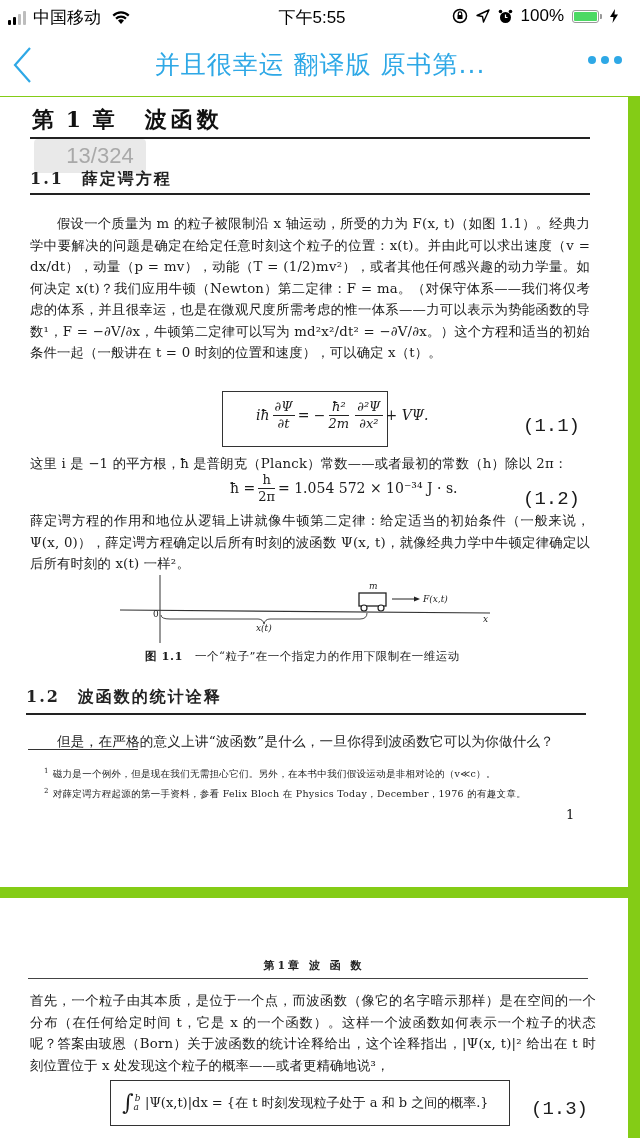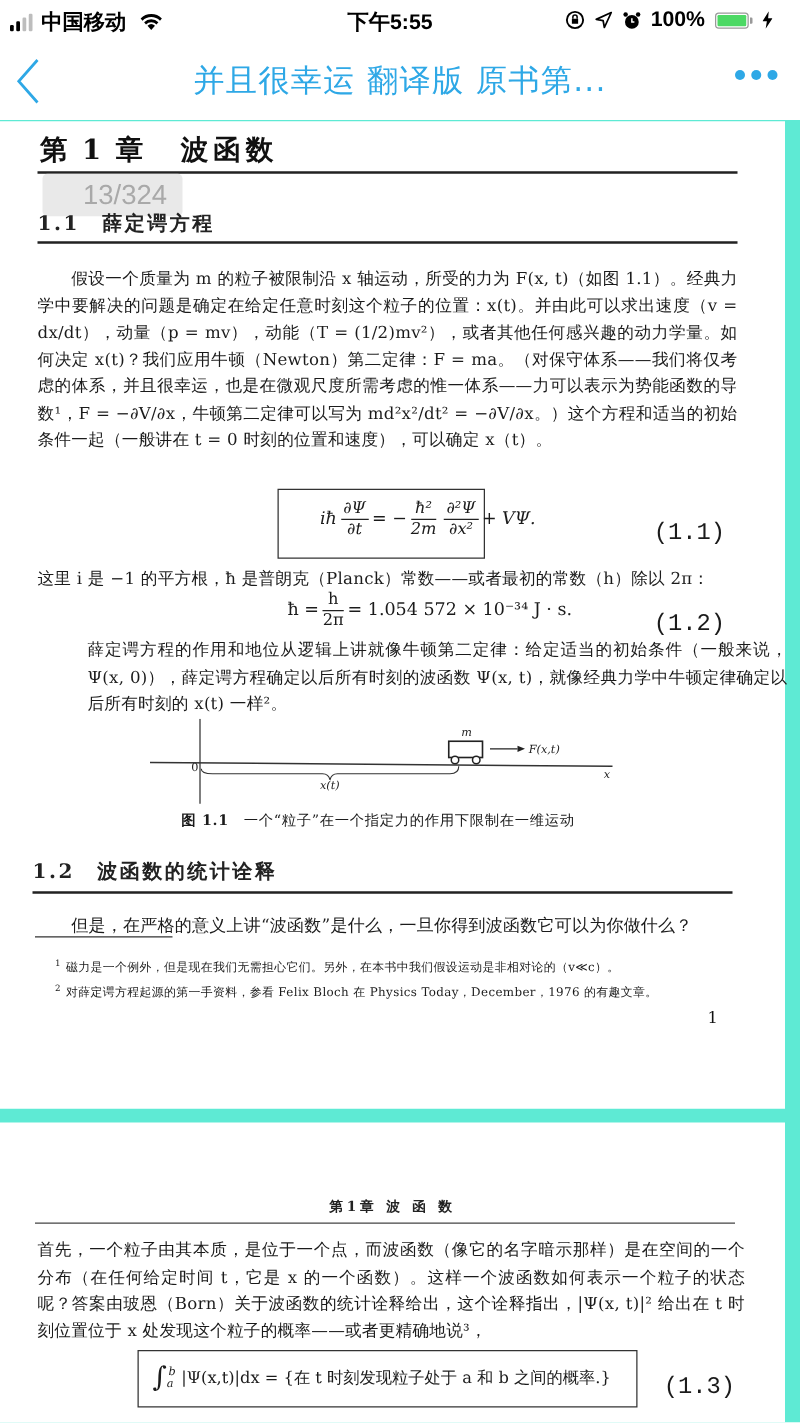--- a/index.html
+++ b/index.html
@@ -1,20 +1,20 @@
 <!DOCTYPE html>
 <html><head>
 <meta charset="utf-8">
 <style>
   * { box-sizing: border-box; margin: 0; padding: 0; }
   html, body { width: 640px; height: 1138px; overflow: hidden; background: #ffffff; }
   body { position: relative; font-family: "DejaVu Sans", sans-serif; }
 
   
-  .status-bar { position: absolute; left: 0; top: 0; width: 624px; height: 34px; background: #fff; color: #000; font-family: "Liberation Sans", sans-serif; font-size: 17px; font-weight: bold; }
+  .status-bar { position: absolute; left: 0; top: 0; width: 624px; height: 34px; background: #fff; color: #000; font-family: "Liberation Sans", sans-serif; font-size: 17px; }
   .sb-left { position: absolute; left: 8px; top: 6px; display: flex; align-items: center; gap: 4px; }
   .signal { display: flex; align-items: flex-end; gap: 2px; height: 14px; margin-right: 3px; }
   .signal span { display: block; width: 3px; background: #000; border-radius: 1px; }
   .signal span.off { background: #bdbdbd; }
   .carrier { font-size: 17px; }
   .wifi { margin-left: 6px; }
   .sb-time { position: absolute; left: 0; right: 0; top: 6px; text-align: center; font-size: 17px; }
   .sb-right { position: absolute; right: 6px; top: 6px; display: flex; align-items: center; gap: 8px; font-size: 17px; }
   .battery { display: flex; align-items: center; }
   .battery-body { width: 27px; height: 13px; border: 1px solid #999; border-radius: 3px; padding: 1px; }
@@ -22,21 +22,21 @@
   .battery-tip { width: 2px; height: 5px; background: #999; margin-left: 1px; border-radius: 0 1px 1px 0; }
 
   
   .nav-bar { position: absolute; left: 0; top: 34px; width: 640px; height: 62px; background: #fff; }
   .back-btn { position: absolute; left: 4px; top: 10px; width: 36px; height: 42px; display: flex; align-items: center; justify-content: center; }
   .nav-title { position: absolute; left: 80px; right: 80px; top: 14px; text-align: center; color: #2ea8e6; font-size: 25px; white-space: nowrap; letter-spacing: 1px; }
   .more-btn { position: absolute; right: 18px; top: 22px; display: flex; gap: 5px; }
   .more-btn span { display: block; width: 8px; height: 8px; border-radius: 50%; background: #2ea8e6; }
 
   
-  .reader { position: absolute; left: 0; top: 96px; width: 640px; height: 1042px; background: #5eead4; overflow: hidden; }
+  .reader { position: absolute; left: 0; top: 96px; width: 640px; height: 1042px; background: #84cc16; overflow: hidden; }
   .page { position: absolute; left: 0; width: 628px; background: #fff; color: #1a1a1a; font-family: "DejaVu Serif", serif; }
   .page1 { top: 1px; height: 790px; }
   .page2 { top: 802px; height: 260px; }
 
   .chapter-title { position: absolute; left: 32px; top: 8px; font-size: 22px; font-weight: bold; letter-spacing: 2px; color: #111; }
   .chapter-title .ch-name { margin-left: 28px; letter-spacing: 4px; }
   .rule { position: absolute; height: 2px; background: #222; }
   .section-title { position: absolute; left: 30px; font-size: 16px; font-weight: bold; color: #222; letter-spacing: 2px; }
   .section-title .sec-num { margin-right: 18px; }
   .page-badge { position: absolute; left: 34px; top: 42px; width: 112px; height: 34px; background: rgba(225,225,225,0.75); border-radius: 4px; color: #a9a9a9; font-family: "Liberation Sans", sans-serif; font-size: 22px; text-align: center; line-height: 34px; padding-left: 20px; }
@@ -145,21 +145,21 @@
     </div>
     <div class="eq-num" style="top:318px;">(1.1)</div>
 
     <p class="para" style="top:356px;">这里 i 是 −1 的平方根，ħ 是普朗克（Planck）常数——或者最初的常数（h）除以 2π：</p>
 
     <div class="eq" style="left:230px; top:375px; font-style:normal;">
       <span>ħ =</span><span class="frac"><span class="num">h</span><span class="den">2π</span></span><span>= 1.054 572 × 10⁻³⁴ J · s.</span>
     </div>
     <div class="eq-num" style="top:391px;">(1.2)</div>
 
-    <p class="para" style="top:413px;margin-left:40px;">薛定谔方程的作用和地位从逻辑上讲就像牛顿第二定律：给定适当的初始条件（一般来说，Ψ(x, 0)），薛定谔方程确定以后所有时刻的波函数 Ψ(x, t)，就像经典力学中牛顿定律确定以后所有时刻的 x(t) 一样²。</p>
+    <p class="para" style="top:413px;">薛定谔方程的作用和地位从逻辑上讲就像牛顿第二定律：给定适当的初始条件（一般来说，Ψ(x, 0)），薛定谔方程确定以后所有时刻的波函数 Ψ(x, t)，就像经典力学中牛顿定律确定以后所有时刻的 x(t) 一样²。</p>
 
     <svg class="figure" viewBox="0 0 380 70">
       <line x1="40" y1="0" x2="40" y2="68" stroke="#333" stroke-width="1"></line>
       <line x1="0" y1="35" x2="370" y2="38" stroke="#333" stroke-width="1.2"></line>
       <path d="M41 40 Q41 44 50 44 L138 44 Q143 44 144 49 Q145 44 150 44 L240 44 Q247 44 247 38" fill="none" stroke="#333" stroke-width="0.9"></path>
       <rect x="239" y="18" width="27" height="13" fill="#fff" stroke="#222" stroke-width="1.3"></rect>
       <circle cx="244" cy="33" r="3" fill="#fff" stroke="#222" stroke-width="1.2"></circle>
       <circle cx="261" cy="33" r="3" fill="#fff" stroke="#222" stroke-width="1.2"></circle>
       <line x1="272" y1="24" x2="294" y2="24" stroke="#222" stroke-width="1"></line>
       <path d="M294 21.5 L300 24 L294 26.5 Z" fill="#222"></path>

